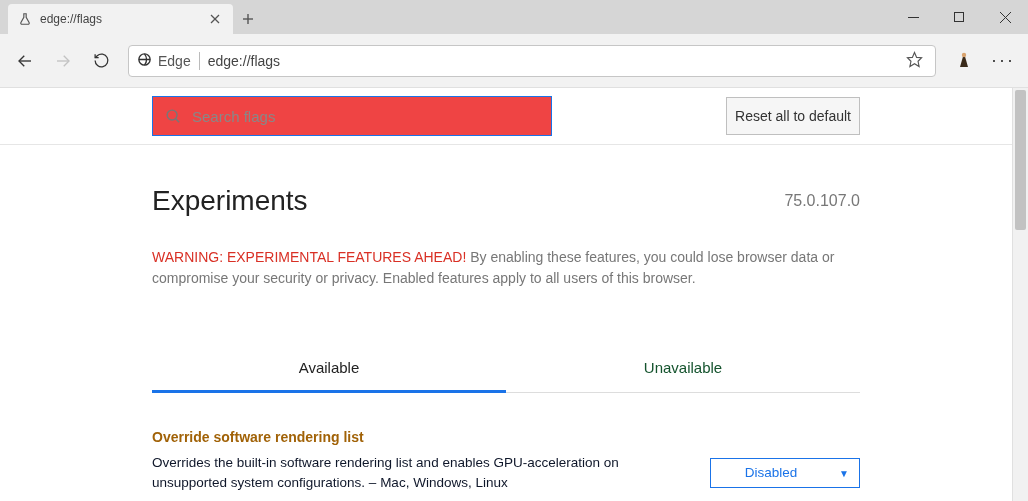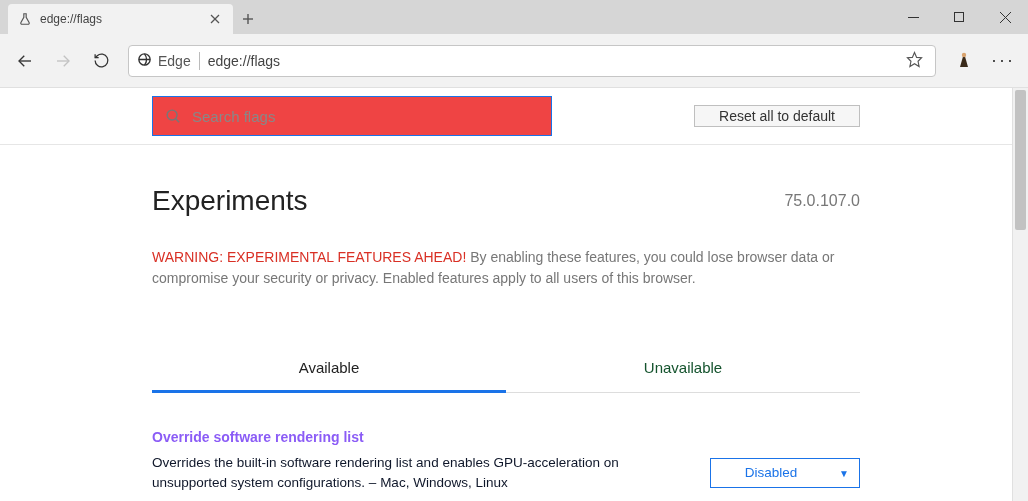--- a/index.html
+++ b/index.html
@@ -108,21 +108,21 @@
       padding: 0 12px; gap: 10px;
       background:#ef4444;
     }
     .search-wrap input {
       border:none; outline:none; font-size:15px; flex:1; color:#333;
       background:transparent;
     }
     .search-wrap input::placeholder { color:#888; }
     .reset-btn {
       margin-left:auto; margin-right: 152px;
-      height: 22px; padding: 0 24px;
+      height: 38px; padding: 0 8px;
       border:1px solid #bfbfbf; background:#f6f6f6;
       font-size:14px; color:#333; cursor:pointer;
     }
     .main {
       padding: 40px 152px 0;
     }
     .heading-row { display:flex; align-items:center; justify-content:space-between; }
     .heading { font-size: 28px; font-weight:400; color:#222; }
     .version { font-size: 16px; color:#777; }
     .warning {
@@ -137,21 +137,21 @@
       font-size: 15px; color:#14532d; cursor:pointer;
       border-bottom:1px solid #ddd;
     }
     .page-tab.active {
       color:#222; border-bottom: 3px solid #1a73e8; font-weight:400;
     }
     .flag-item {
       margin-top: 36px; display:flex; gap: 30px;
     }
     .flag-text { flex:1; }
-    .flag-title { font-size:14px; font-weight:700; color:#8b5cf6; margin-bottom:8px; }
+    .flag-title { font-size:14px; font-weight:700; color:#a16207; margin-bottom:8px; }
     .flag-desc { font-size:13.5px; color:#0f172a; line-height:1.5; }
     .flag-hash {
       font-size:13px; color:#555; margin-top:8px;
       text-decoration: underline dotted #999;
       text-underline-offset: 3px;
       display:inline-block;
     }
     .flag-select-wrap {
       align-self:center;
       text-align:center;

